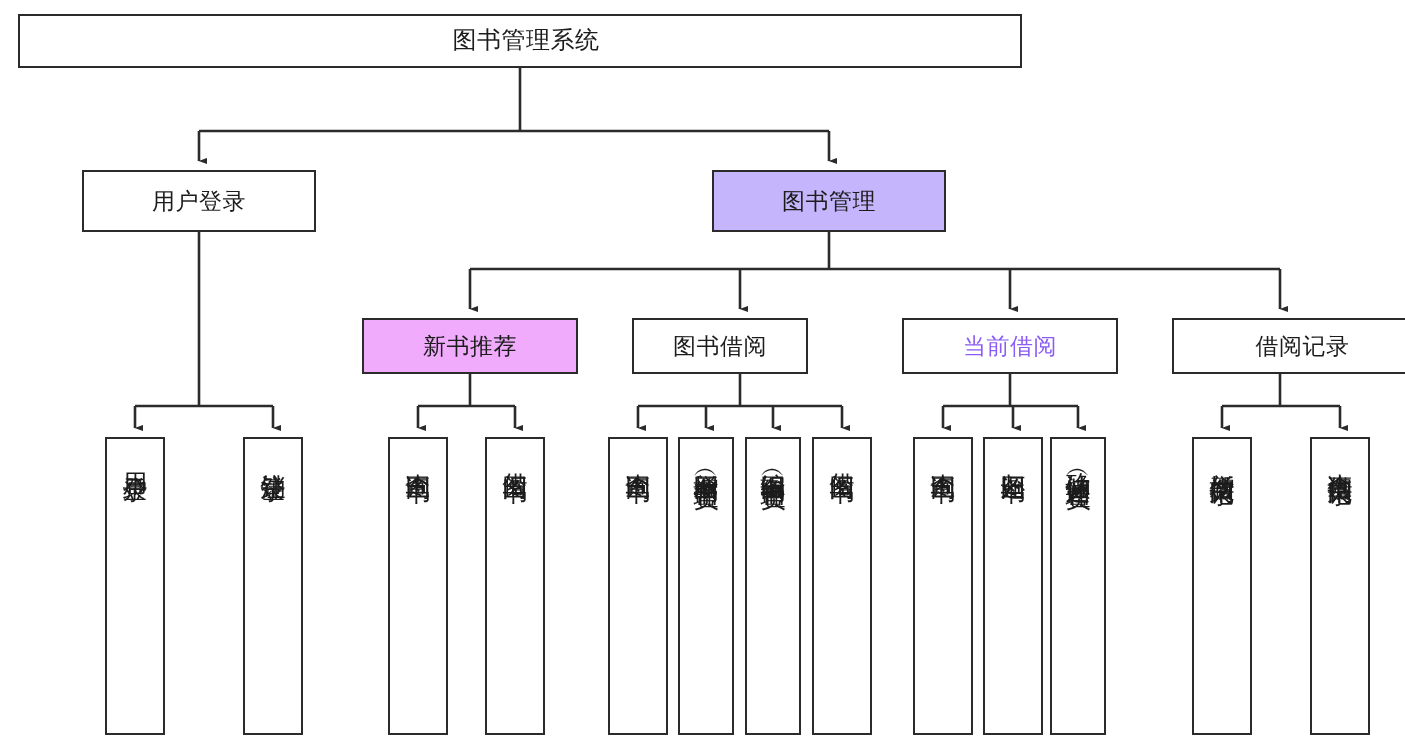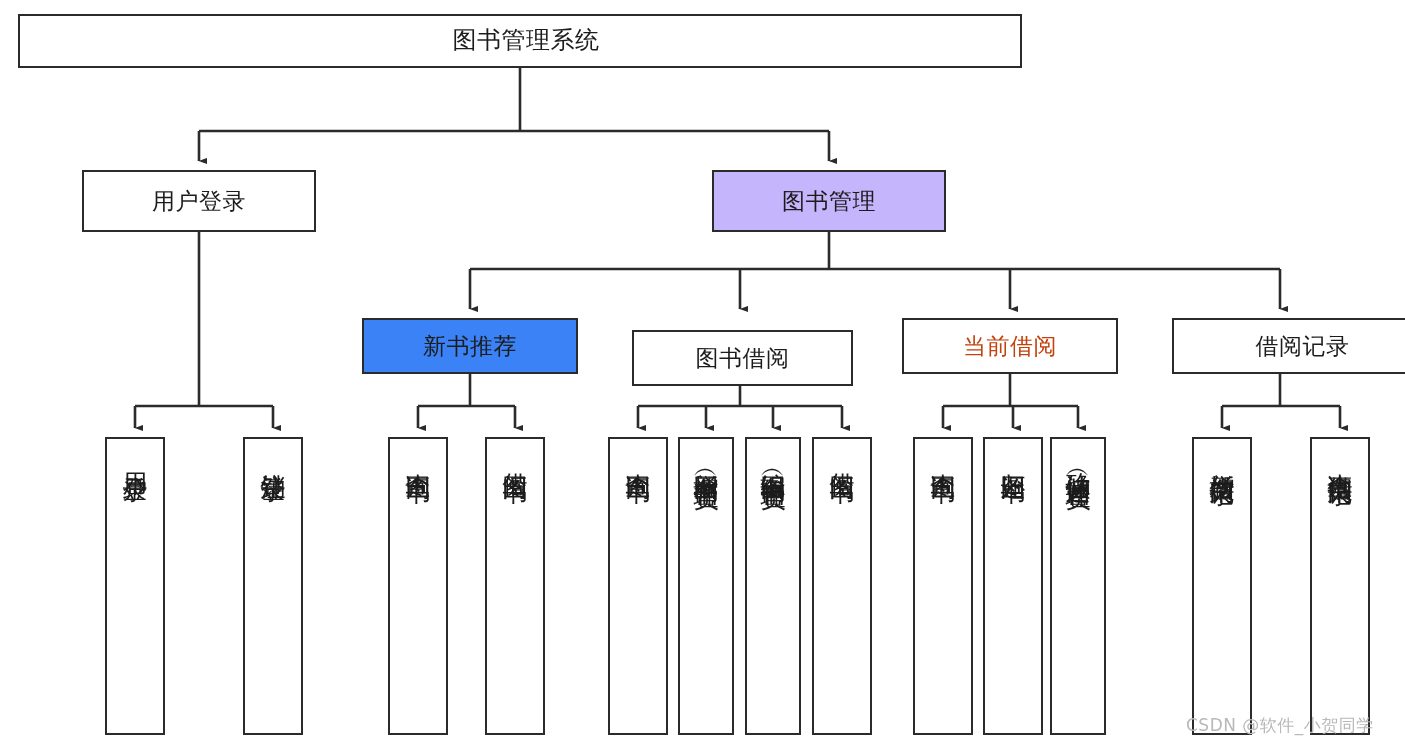--- a/index.html
+++ b/index.html
@@ -119,28 +119,28 @@
   <div id="node-layer">
       <div class="node horiz root" style="left: 18px; top: 14px; width: 1004px; height: 54px; border-color: rgb(43, 43, 43); background: rgb(255, 255, 255); padding-left: 12px;">
         <span class="label" style="color: rgb(28, 28, 28);">图书管理系统</span>
       </div>
       <div class="node horiz l1" style="left: 82px; top: 170px; width: 234px; height: 62px; border-color: rgb(43, 43, 43); background: rgb(255, 255, 255);">
         <span class="label" style="color: rgb(28, 28, 28);">用户登录</span>
       </div>
       <div class="node horiz l1" style="left: 712px; top: 170px; width: 234px; height: 62px; border-color: rgb(43, 43, 43); background: #c4b5fd;">
         <span class="label" style="color: rgb(28, 28, 28);">图书管理</span>
       </div>
-      <div class="node horiz l2" style="left: 362px; top: 318px; width: 216px; height: 56px; border-color: rgb(43, 43, 43); background: #3b82f6;">
+      <div class="node horiz l2" style="left: 362px; top: 318px; width: 216px; height: 56px; border-color: rgb(43, 43, 43); background: #f0abfc;">
         <span class="label" style="color: rgb(28, 28, 28);">新书推荐</span>
       </div>
-      <div class="node horiz l2" style="left: 632px; top: 330px; width: 221px; height: 56px; border-color: rgb(43, 43, 43); background: rgb(255, 255, 255);">
+      <div class="node horiz l2" style="left: 632px; top: 318px; width: 176px; height: 56px; border-color: rgb(43, 43, 43); background: rgb(255, 255, 255);">
         <span class="label" style="color: rgb(28, 28, 28);">图书借阅</span>
       </div>
       <div class="node horiz l2" style="left: 902px; top: 318px; width: 216px; height: 56px; border-color: rgb(43, 43, 43); background: rgb(255, 255, 255);">
-        <span class="label" style="color: #c2410c;">当前借阅</span>
+        <span class="label" style="color: #8b5cf6;">当前借阅</span>
       </div>
       <div class="node horiz l2" style="left: 1172px; top: 318px; width: 261px; height: 56px; border-color: rgb(43, 43, 43); background: rgb(255, 255, 255);">
         <span class="label" style="color: rgb(28, 28, 28);">借阅记录</span>
       </div>
       <div class="node vert leaf" style="left: 105px; top: 437px; width: 60px; height: 298px; border-color: rgb(43, 43, 43); background: rgb(255, 255, 255);">
         <span class="label" style="color: rgb(28, 28, 28);">用户登录</span>
       </div>
       <div class="node vert leaf" style="left: 243px; top: 437px; width: 60px; height: 298px; border-color: rgb(43, 43, 43); background: rgb(255, 255, 255);">
         <span class="label" style="color: rgb(28, 28, 28);">注销登录</span>
       </div>
@@ -172,14 +172,13 @@
         <span class="label" style="color: rgb(28, 28, 28);">确认归还（管理员）</span>
       </div>
       <div class="node vert leaf" style="left: 1192px; top: 437px; width: 60px; height: 298px; border-color: rgb(43, 43, 43); background: rgb(255, 255, 255);">
         <span class="label" style="color: rgb(28, 28, 28);">新增借阅记录</span>
       </div>
       <div class="node vert leaf" style="left: 1310px; top: 437px; width: 60px; height: 298px; border-color: rgb(43, 43, 43); background: rgb(255, 255, 255);">
         <span class="label" style="color: rgb(28, 28, 28);">查询借阅记录</span>
       </div>
     </div>
 
-  <div class="watermark">CSDN @软件_小贺同学</div>
 </div>
 
 </body></html>

